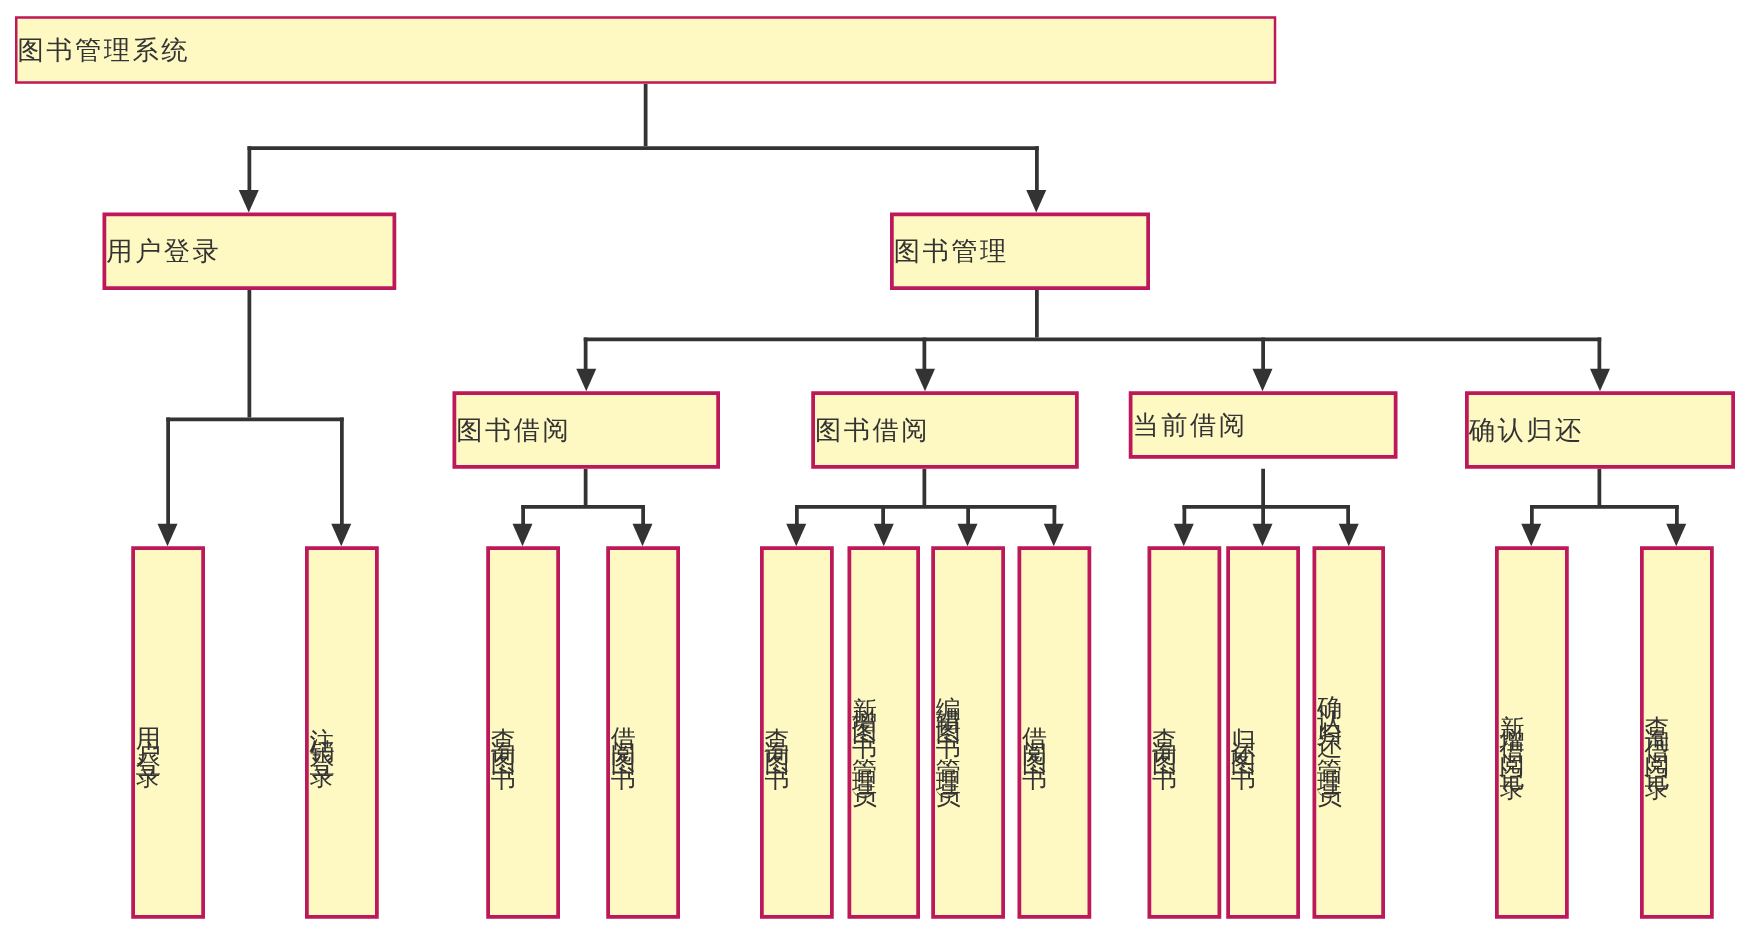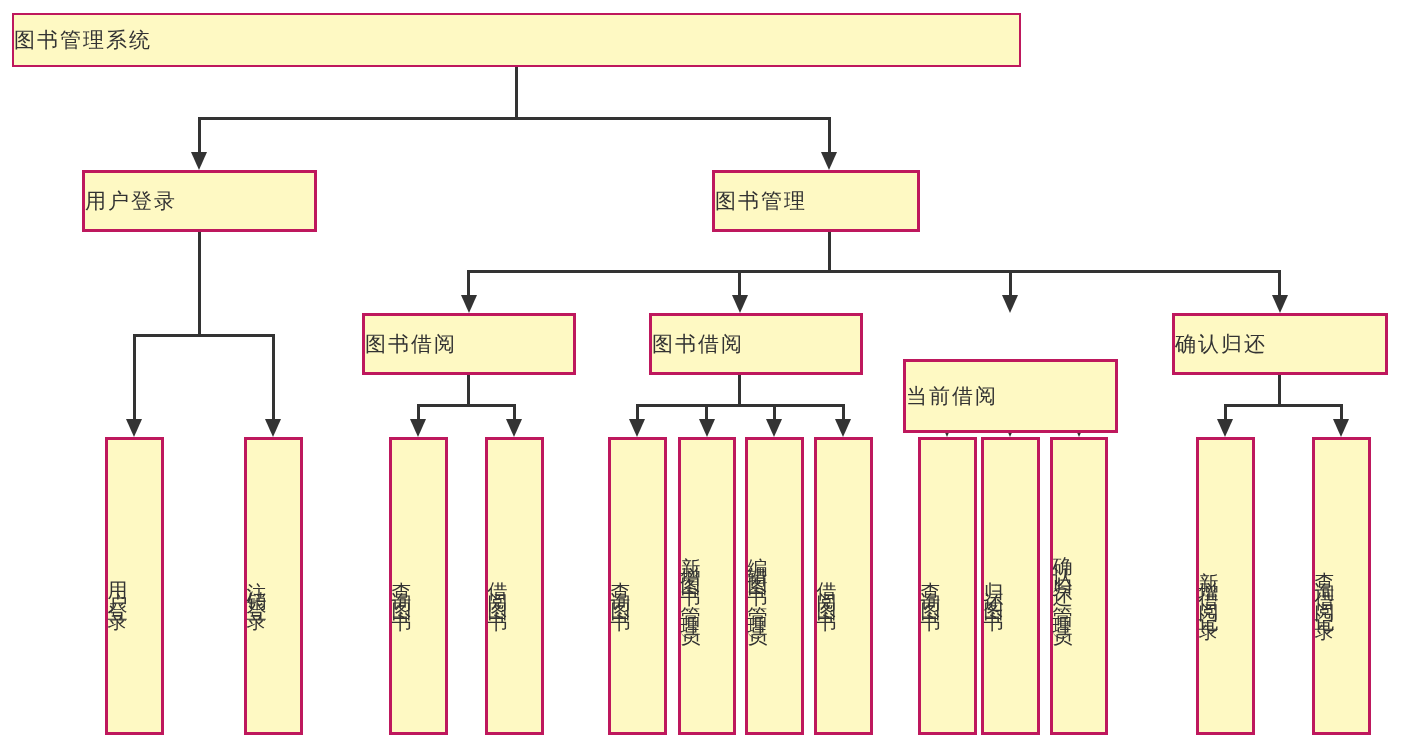--- a/index.html
+++ b/index.html
@@ -130,21 +130,21 @@
   <div class="box" style="left:712px; top:170px; width:208px; height:62px;">
     <span class="hlabel">图书管理</span>
   </div>
 
   <div class="box" style="left:362px; top:313px; width:214px; height:62px;">
     <span class="hlabel">图书借阅</span>
   </div>
   <div class="box" style="left:633px; top:313px; width:214px; height:62px;margin-left:16px;">
     <span class="hlabel">图书借阅</span>
   </div>
-  <div class="box" style="left:903px; top:313px; width:215px; height:74px;margin-top:46px;">
+  <div class="box" style="left:903px; top:313px; width:215px; height:54px;">
     <span class="hlabel">当前借阅</span>
   </div>
   <div class="box" style="left:1172px; top:313px; width:216px; height:62px;">
     <span class="hlabel">确认归还</span>
   </div>
 
   <div class="box vbox" style="left:105px; top:437px; width:59px; height:298px;">
     <span class="vlabel">用户登录</span>
   </div>
   <div class="box vbox" style="left:244px; top:437px; width:59px; height:298px;">

